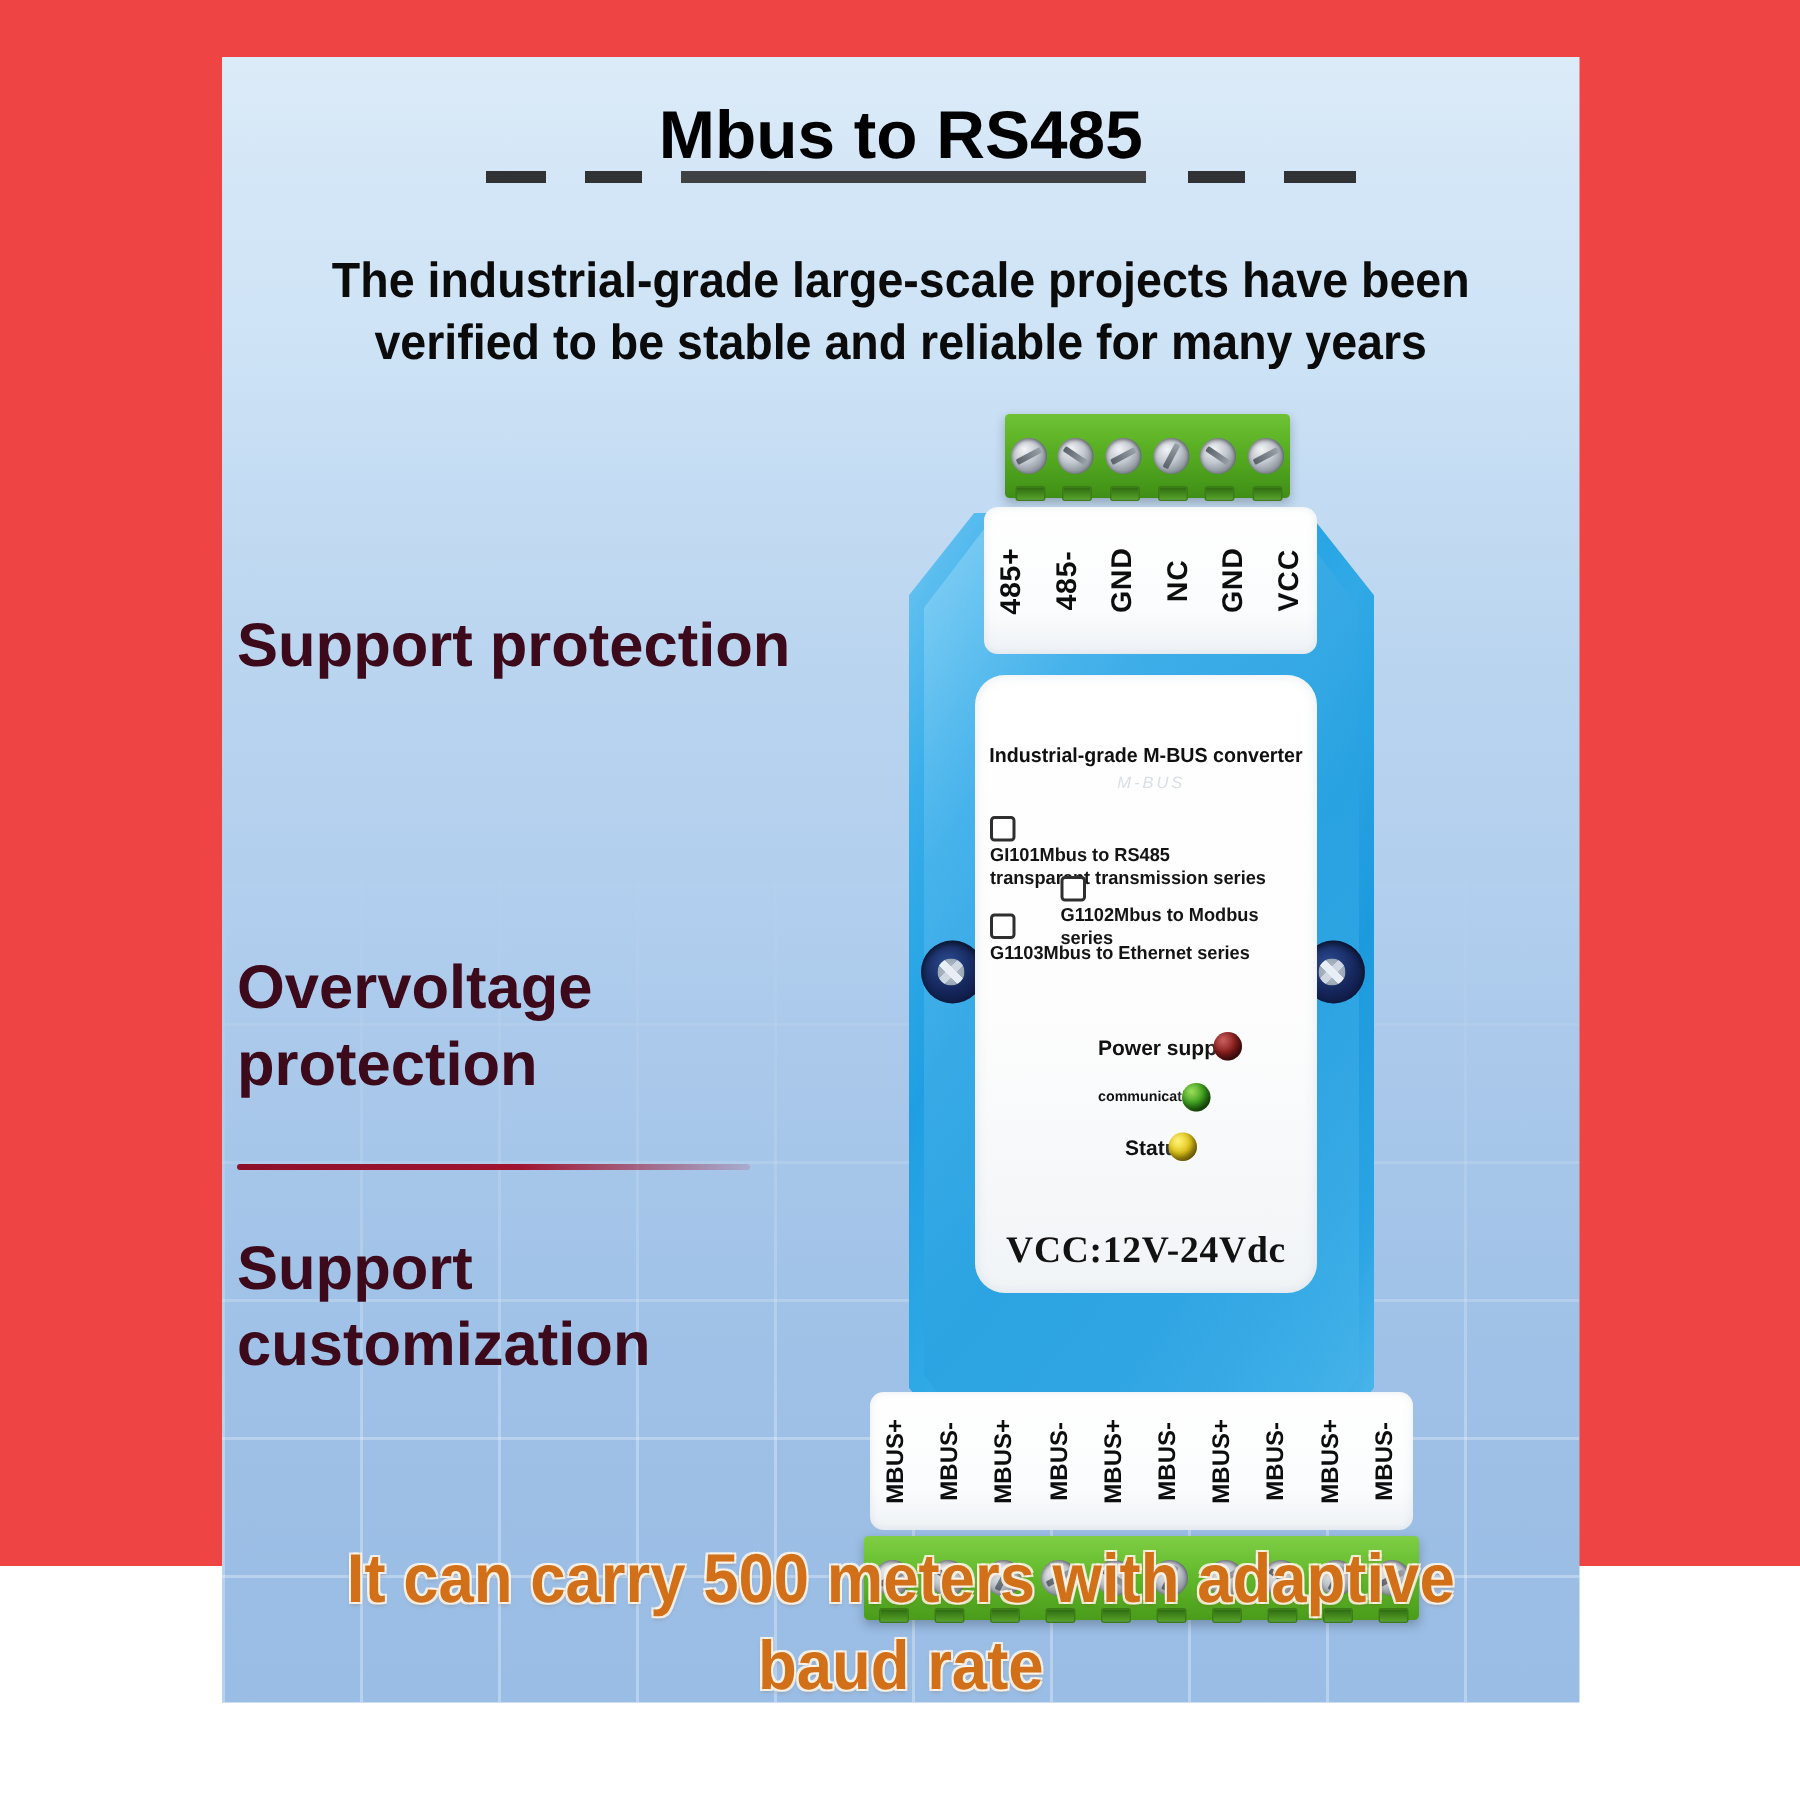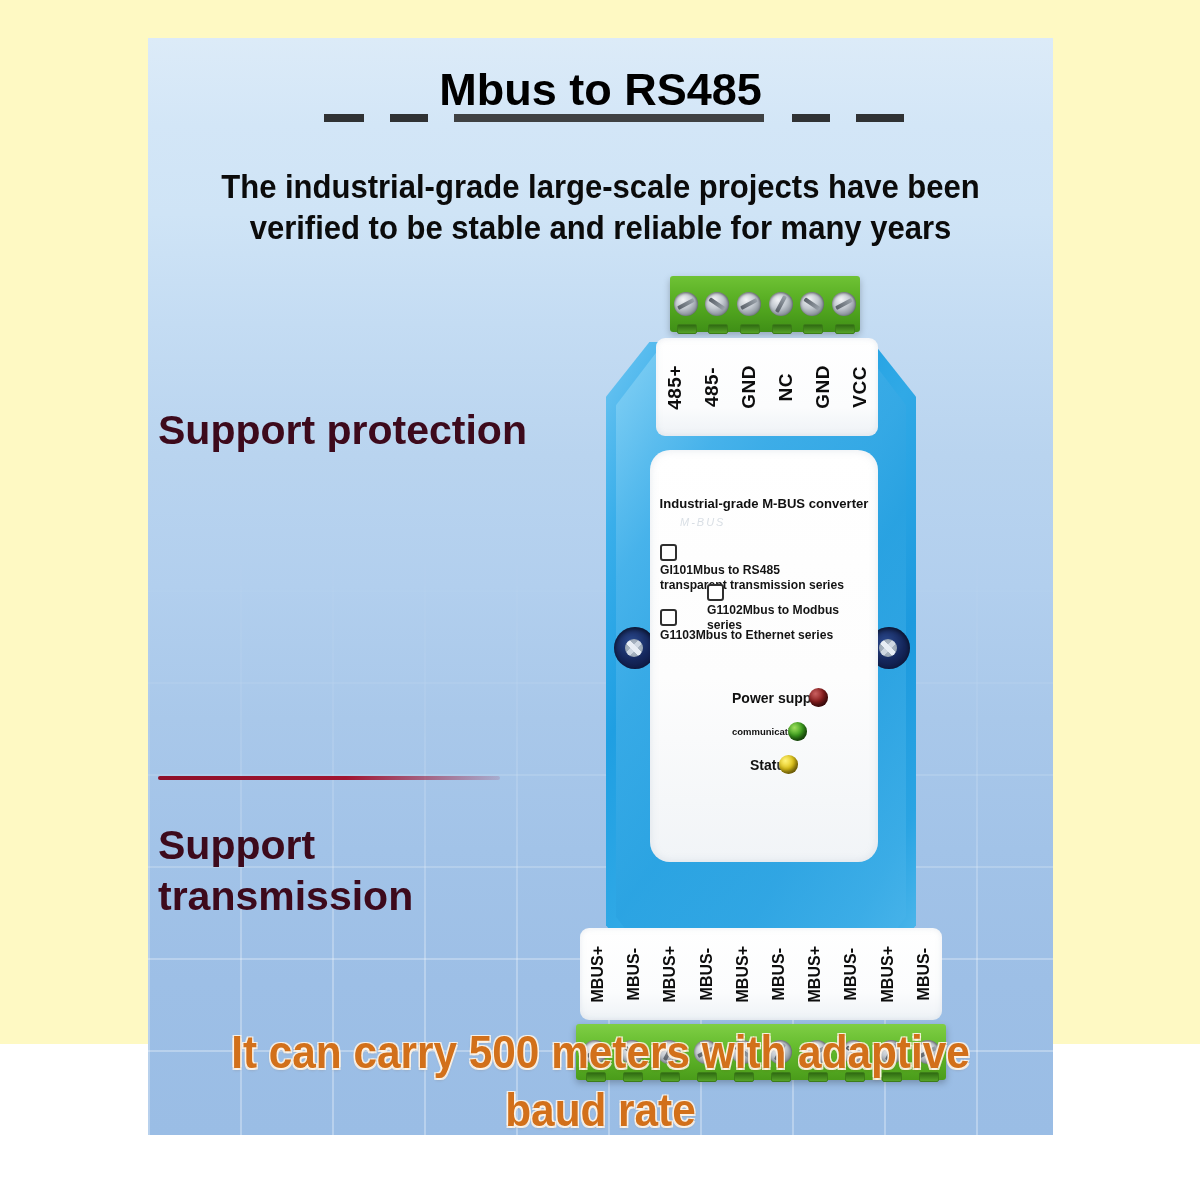--- a/index.html
+++ b/index.html
@@ -9,21 +9,21 @@
     width: 1200px;
     height: 1200px;
     overflow: hidden;
     font-family: "Liberation Sans", sans-serif;
   }
 
   #canvas {
     position: relative;
     width: 1200px;
     height: 1044px;
-    background: #fef9c3;
+    background: #ef4444;
   }
 
   
   #poster {
     position: absolute;
     left: 148px;
     top: 38px;
     width: 905px;
     height: 1097px;
     overflow: hidden;
@@ -218,20 +218,21 @@
     font-weight: bold;
     color: #101010;
     transform: scaleX(0.97);
   }
 
   #watermark {
     position: absolute;
     left: 30px;
     top: 66px;
     width: 175px;
+    text-align: center;
     font-size: 11px;
     letter-spacing: 2px;
     color: rgba(130,150,170,0.30);
     font-style: italic;
   }
 
   .model-row {
     position: absolute;
     left: 10px;
     display: flex;
@@ -443,22 +444,23 @@
 
   <div id="poster">
 
     <div id="grid"></div>
 
     <div id="title">Mbus to RS485</div>
     <div id="title-rule"></div>
     <div id="subtitle">The industrial-grade large-scale projects have been verified to be stable and reliable for many years</div>
 
     <div class="feature" id="feature-0">Support protection</div>
+    <div class="feature" id="feature-1">Overvoltage protection</div>
     <div id="feature-divider"></div>
-    <div class="feature" id="feature-2">Support transmission</div>
+    <div class="feature" id="feature-2">Support customization</div>
 
     <div id="device">
 
       <div id="top-terminal">
         <div class="screw">
             <span class="screw-slot"></span>
           </div>
         <div class="screw alt">
             <span class="screw-slot"></span>
           </div>
@@ -515,20 +517,21 @@
         </div>
         <div class="led-row" id="led-1">
           <span class="led-label">communication</span>
           <span class="led-dot led-green"></span>
         </div>
         <div class="led-row" id="led-2">
           <span class="led-label">Status</span>
           <span class="led-dot led-yellow"></span>
         </div>
 
+        <div id="vcc-text">VCC:12V-24Vdc</div>
       </div>
 
       <div id="bottom-legend">
         <span class="vlabel">MBUS+</span>
         <span class="vlabel">MBUS-</span>
         <span class="vlabel">MBUS+</span>
         <span class="vlabel">MBUS-</span>
         <span class="vlabel">MBUS+</span>
         <span class="vlabel">MBUS-</span>
         <span class="vlabel">MBUS+</span>

